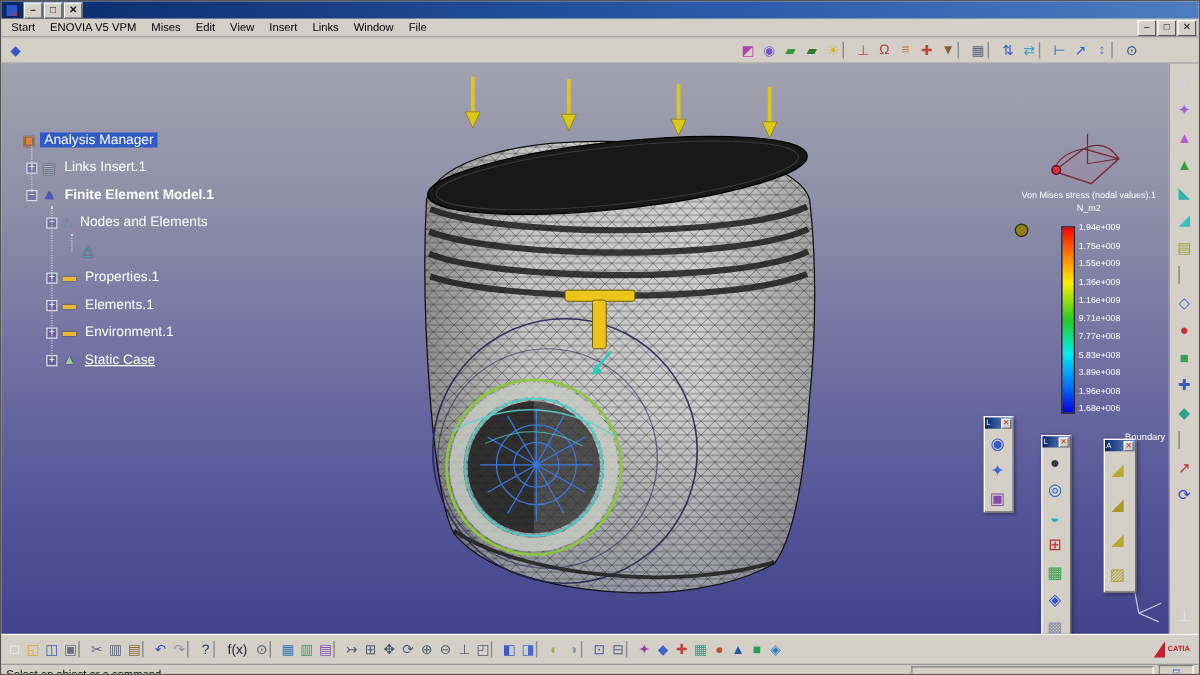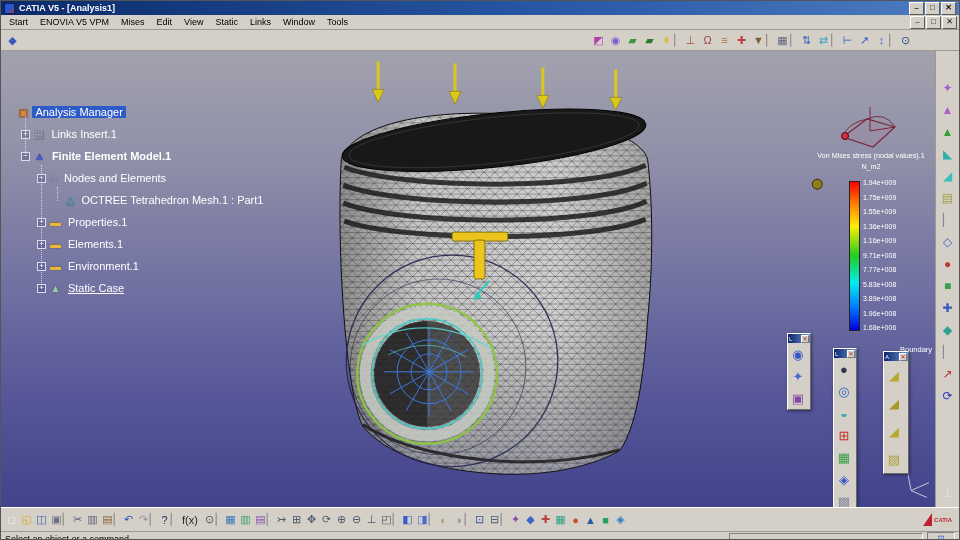--- a/index.html
+++ b/index.html
@@ -81,41 +81,40 @@
   .sbbox{width:26px;height:11px;border:1px solid;border-color:#808080 #fff #fff #808080;display:flex;align-items:center;justify-content:center;}
   .sbicon{font-size:8px;color:#2858c8;line-height:9px;}
 </style>
 </head>
 <body>
 
 <div class="app">
 
   <div class="titlebar">
     <span class="appicon"></span>
-    <span class="title">CATIA V5 - [Analysis1]</span>
     <span class="winbtns">
 
     <span class="winbtn">–</span>
         <span class="winbtn">□</span>
         <span class="winbtn">✕</span>
       </span>
   </div>
 
   <div class="menubar">
     <span class="tbhost">
 
     <span class="menu-item">Start</span>
         <span class="menu-item">ENOVIA V5 VPM</span>
         <span class="menu-item">Mises</span>
         <span class="menu-item">Edit</span>
         <span class="menu-item">View</span>
-        <span class="menu-item">Static</span>
+        <span class="menu-item">Insert</span>
         <span class="menu-item">Links</span>
         <span class="menu-item">Window</span>
-        <span class="menu-item">Tools</span>
+        <span class="menu-item">File</span>
       </span>
     <span class="winbtns">
 
     <span class="winbtn">–</span>
         <span class="winbtn">□</span>
         <span class="winbtn">✕</span>
       </span>
   </div>
 
   <div class="tb-top">
@@ -264,21 +263,20 @@
 
             <div class="tree-row">
               <span class="expand" style="margin-left: 34px;">−</span>
               <span class="ticon" style="color: rgb(134, 180, 240);">∴</span>
               <span class="tlabel" style="background: transparent; text-decoration: none;">Nodes and Elements</span>
             </div>
 
             <div class="tree-row">
               <span class="expand" style="margin-left: 50px;"></span>
               <span class="ticon" style="color: rgb(64, 200, 216);">△</span>
-              <span class="tlabel" style="background: transparent; text-decoration: none;">OCTREE Tetrahedron Mesh.1 : Part1</span>
             </div>
 
             <div class="tree-row">
               <span class="expand" style="margin-left: 34px;">+</span>
               <span class="ticon" style="color: rgb(232, 184, 56);">▬</span>
               <span class="tlabel" style="background: transparent; text-decoration: none;">Properties.1</span>
             </div>
 
             <div class="tree-row">
               <span class="expand" style="margin-left: 34px;">+</span>

